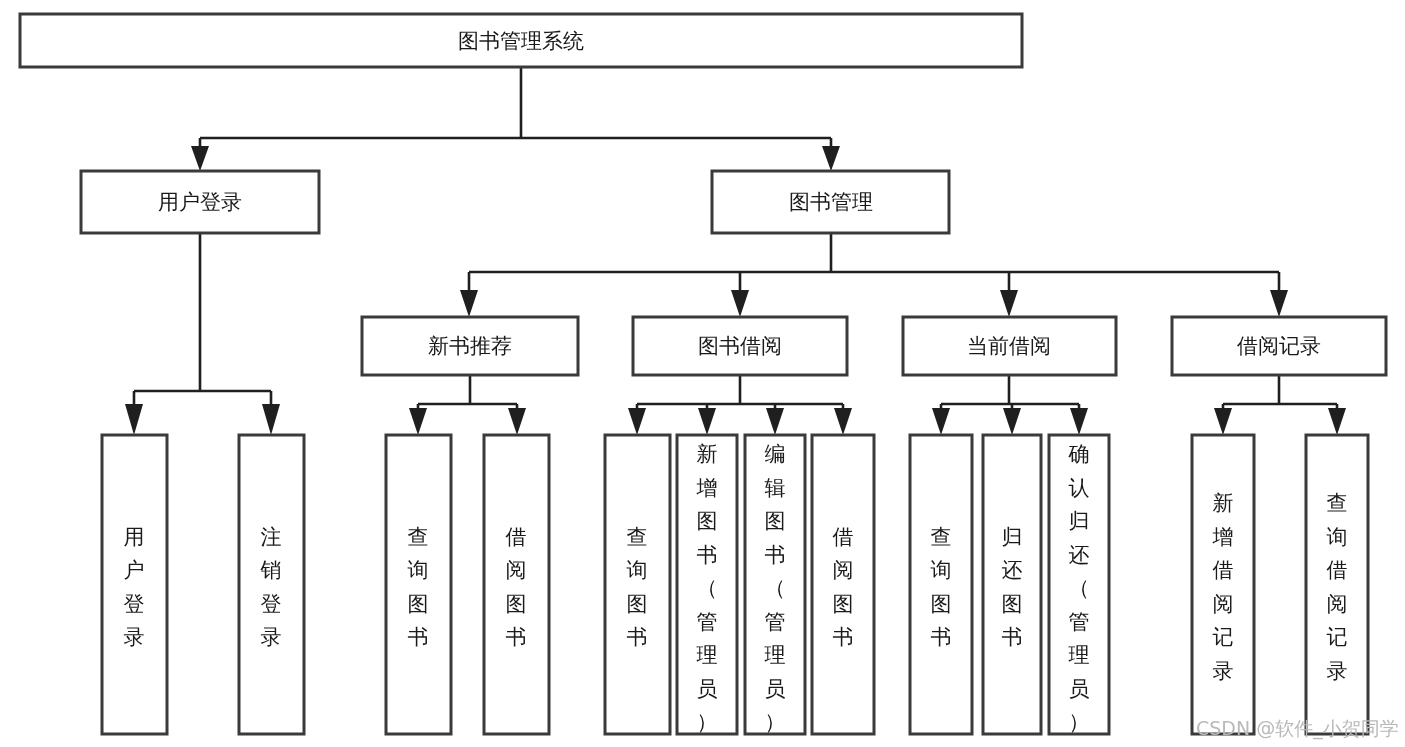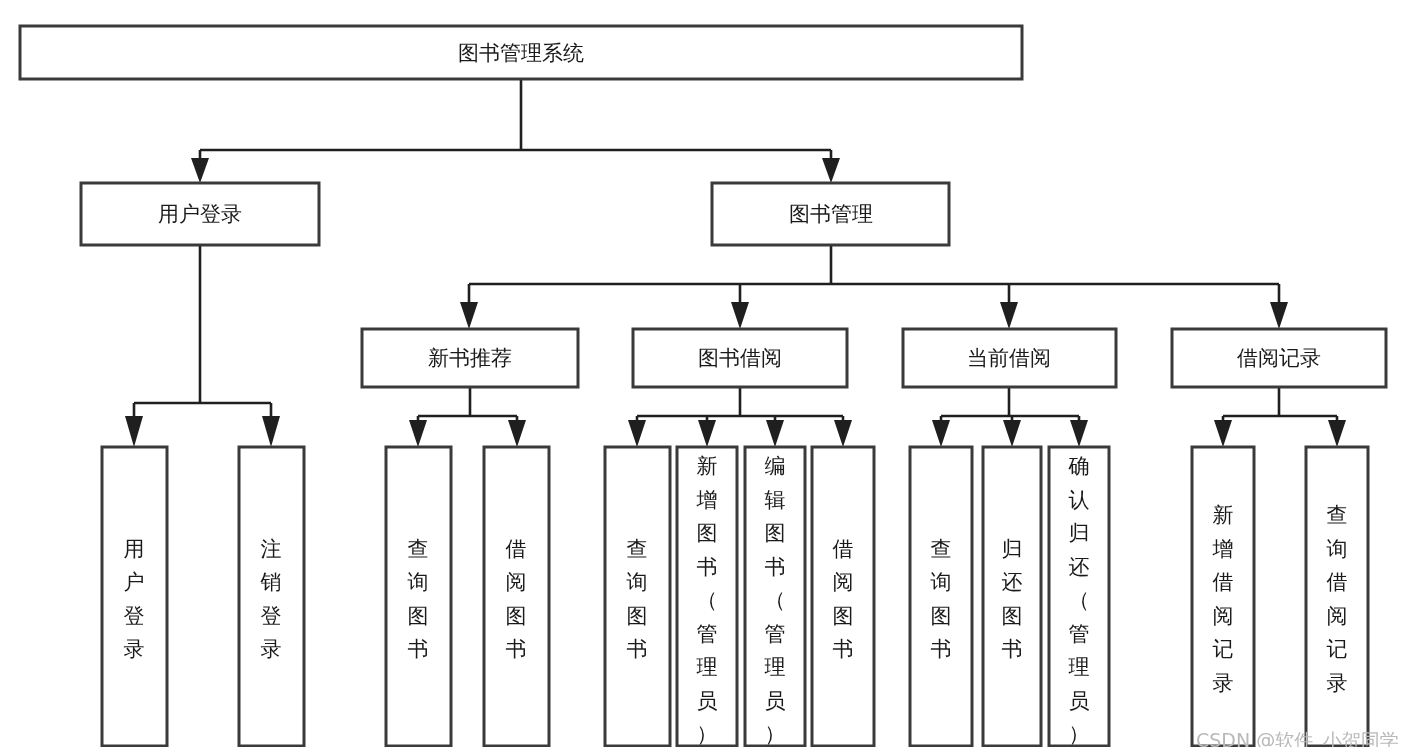--- a/index.html
+++ b/index.html
@@ -10,21 +10,21 @@
   body {
     width: 1405px;
     height: 747px;
     font-family: "DejaVu Sans", "Liberation Sans", sans-serif;
     overflow: hidden;
     position: relative;
   }
   #diagram-root {
     position: absolute;
     left: 0;
-    top: 12px;
+    top: 0;
     width: 1405px;
     height: 625px;
     text-decoration: underline;
   }
   svg.diagram {
     display: block;
     width: 1405px;
     height: 747px;
     background: #ffffff;
   }

